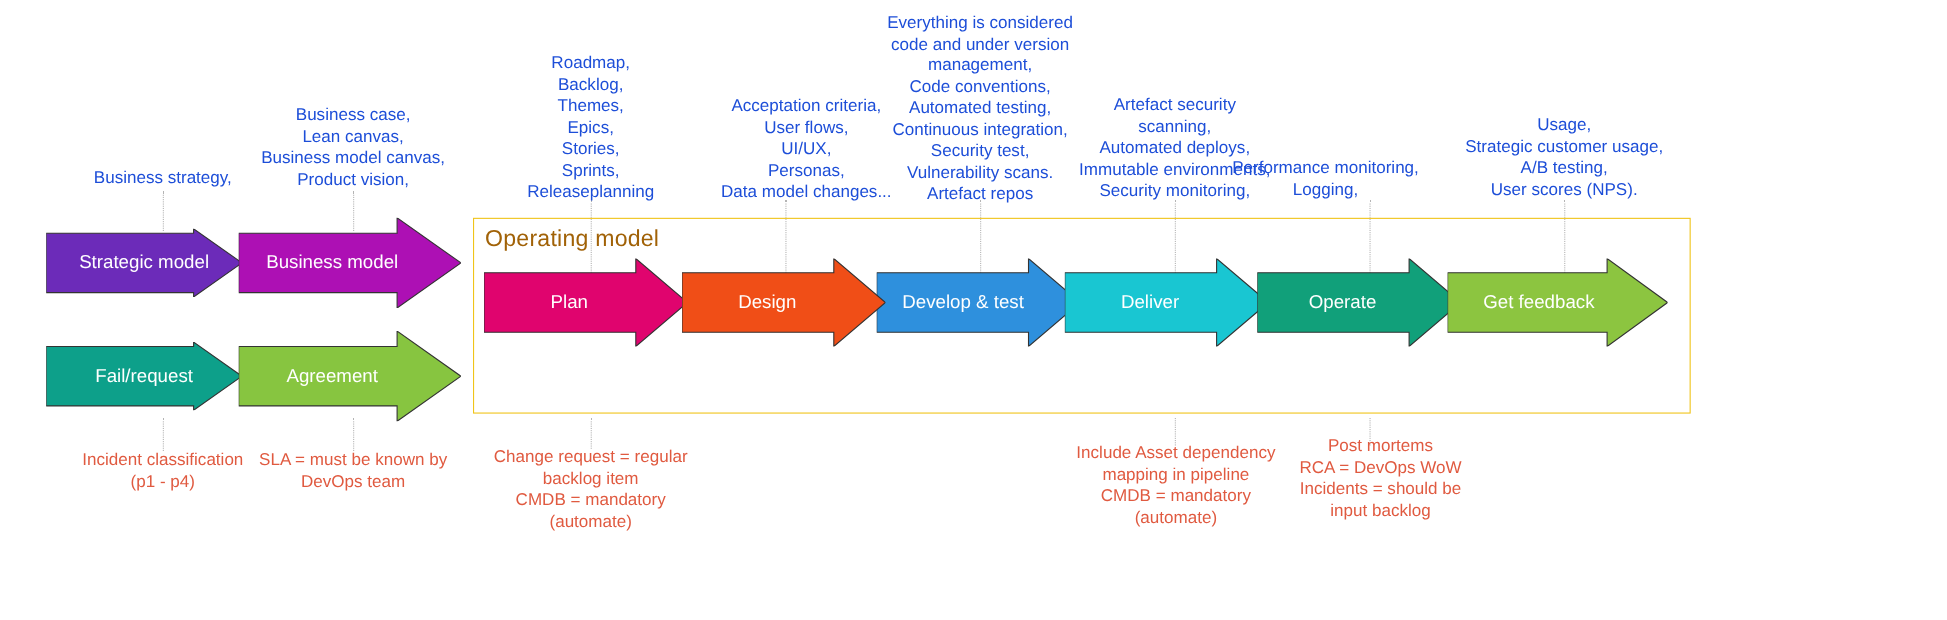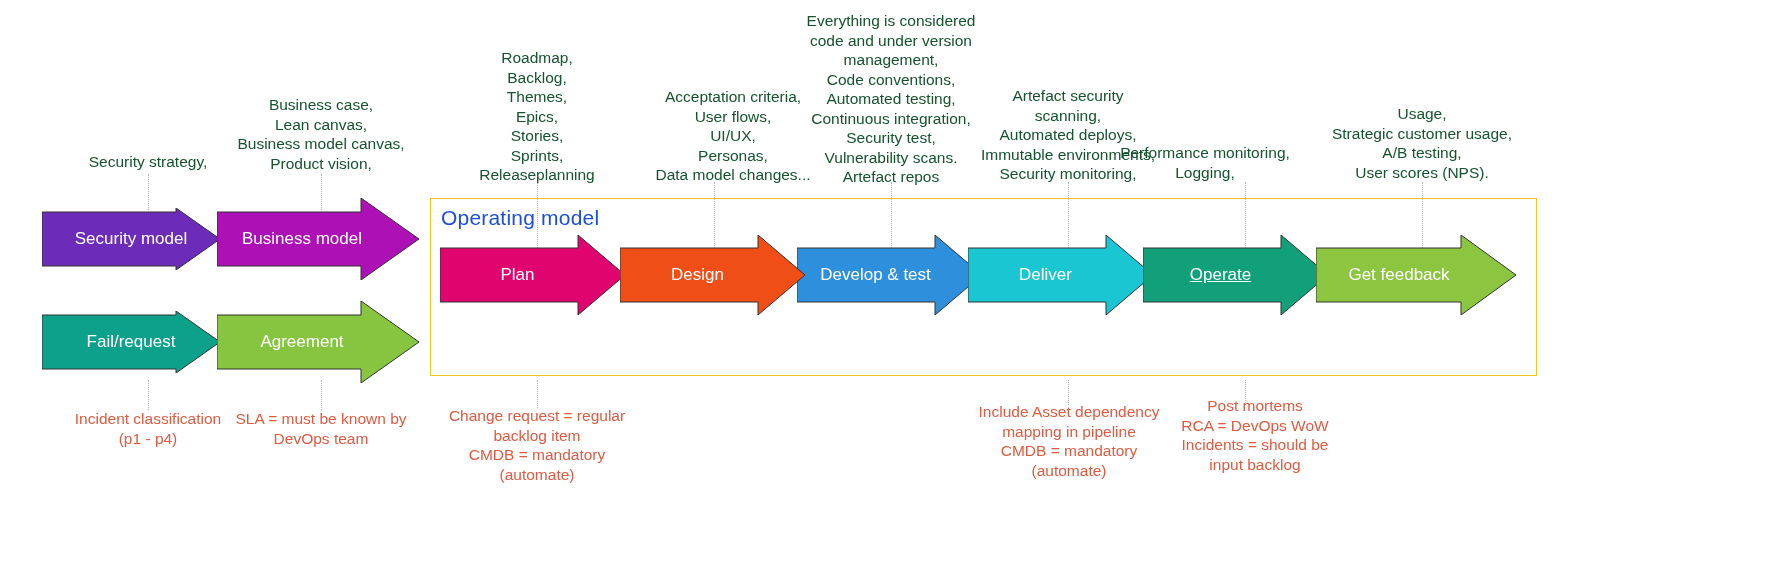--- a/index.html
+++ b/index.html
@@ -8,21 +8,21 @@
     background:#ffffff;
     font-family:"Liberation Sans", sans-serif;
     overflow:hidden;
     position:relative;
   }
   #stage{position:absolute;left:0;top:0;width:1770px;height:564px;}
 
   
   .ann{
     position:absolute;
-    color:#14532d;
+    color:#1d4ed8;
     font-size:15.5px;
     line-height:1.26;
     text-align:center;
     white-space:pre-line;
   }
   .ann.bottom{color:#e05a40;}
 
   
   .leader{
     position:absolute;
@@ -32,21 +32,21 @@
 
   
   #op-frame{
     position:absolute;
     border:1.6px solid #f0c419;
     box-sizing:border-box;
     background:transparent;
   }
   #op-frame-label{
     position:absolute;
-    color:#1d4ed8;
+    color:#a16207;
     font-size:21px;
     letter-spacing:.2px;
   }
 
   
   .arrow{
     position:absolute;
     display:flex;
     align-items:center;
     justify-content:center;
@@ -80,21 +80,21 @@
   <div class="leader" style="left:1068px;top:182px;height:110px;"></div>
   <div class="leader" style="left:1245px;top:182px;height:110px;"></div>
   <div class="leader" style="left:1422px;top:182px;height:110px;"></div>
 
   <div class="leader" style="left:148px;top:380px;height:30px;"></div>
   <div class="leader" style="left:321px;top:380px;height:30px;"></div>
   <div class="leader" style="left:537px;top:380px;height:28px;"></div>
   <div class="leader" style="left:1068px;top:380px;height:25px;"></div>
   <div class="leader" style="left:1245px;top:380px;height:25px;"></div>
 
-  <div class="ann" style="left:53px;top:152px;width:190px;">Security strategy,</div>
+  <div class="ann" style="left:53px;top:152px;width:190px;">Business strategy,</div>
   <div class="ann" style="left:222px;top:95px;width:198px;">Business case,
 Lean canvas,
 Business model canvas,
 Product vision,</div>
   <div class="ann" style="left:447px;top:48px;width:180px;">Roadmap,
 Backlog,
 Themes,
 Epics,
 Stories,
 Sprints,
@@ -140,21 +140,21 @@
 Incidents  = should be
 input backlog</div>
 
   <div id="op-frame" style="left:430px;top:198px;width:1107px;height:178px;"></div>
   <div id="op-frame-label" style="left:441px;top:206px;">Operating model</div>
 
   <div class="arrow" style="left:42px;top:208px;width:178px;height:62px;">
     <svg class="chev" viewBox="0 0 178 62" preserveAspectRatio="none">
       <polygon points="0,4 134,4 134,0 178,31 134,62 134,58 0,58" fill="#6c2bb9" stroke="#333333" stroke-width="1"></polygon>
     </svg>
-    <span>Security model</span>
+    <span>Strategic model</span>
   </div>
 
   <div class="arrow" style="left:217px;top:198px;width:202px;height:82px;">
     <svg class="chev" viewBox="0 0 202 82" preserveAspectRatio="none">
       <polygon points="0,14 144,14 144,0 202,41 144,82 144,68 0,68" fill="#ad10b4" stroke="#333333" stroke-width="1"></polygon>
     </svg>
     <span style="margin-right:32px;">Business model</span>
   </div>
 
   <div class="arrow" style="left:42px;top:311px;width:178px;height:62px;">
@@ -196,21 +196,21 @@
     <svg class="chev" viewBox="0 0 185 80" preserveAspectRatio="none">
       <polygon points="0,13 138,13 138,0 185,40 138,80 138,67 0,67" fill="#19c6d2" stroke="#333333" stroke-width="1"></polygon>
     </svg>
     <span style="margin-right:30px;">Deliver</span>
   </div>
 
   <div class="arrow" style="left:1143px;top:235px;width:185px;height:80px;">
     <svg class="chev" viewBox="0 0 185 80" preserveAspectRatio="none">
       <polygon points="0,13 138,13 138,0 185,40 138,80 138,67 0,67" fill="#11a07a" stroke="#333333" stroke-width="1"></polygon>
     </svg>
-    <span style="margin-right:30px;text-decoration:underline;">Operate</span>
+    <span style="margin-right:30px;">Operate</span>
   </div>
 
   <div class="arrow" style="left:1316px;top:235px;width:200px;height:80px;">
     <svg class="chev" viewBox="0 0 200 80" preserveAspectRatio="none">
       <polygon points="0,13 145,13 145,0 200,40 145,80 145,67 0,67" fill="#8cc540" stroke="#333333" stroke-width="1"></polygon>
     </svg>
     <span style="margin-right:34px;text-align:right;">Get feedback</span>
   </div>
 
 </div>

